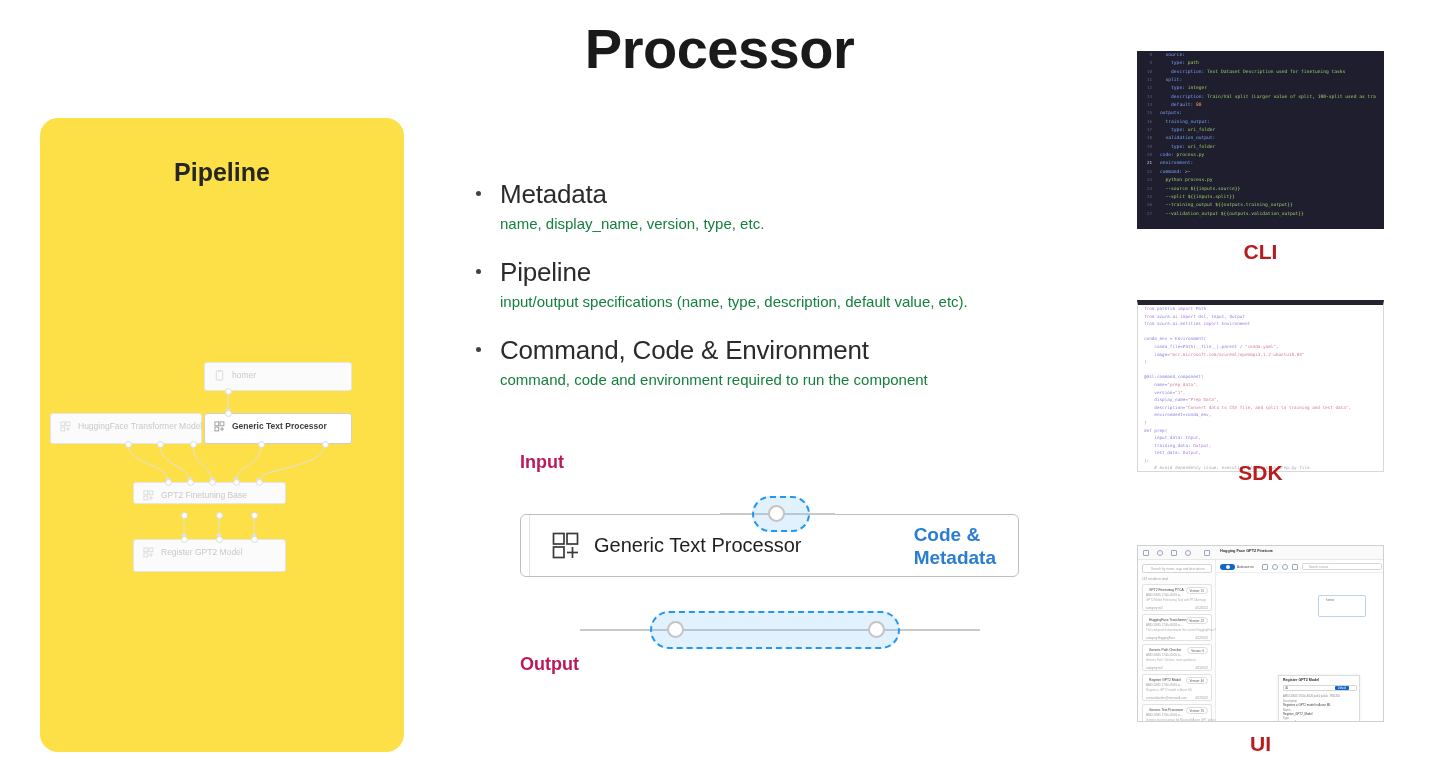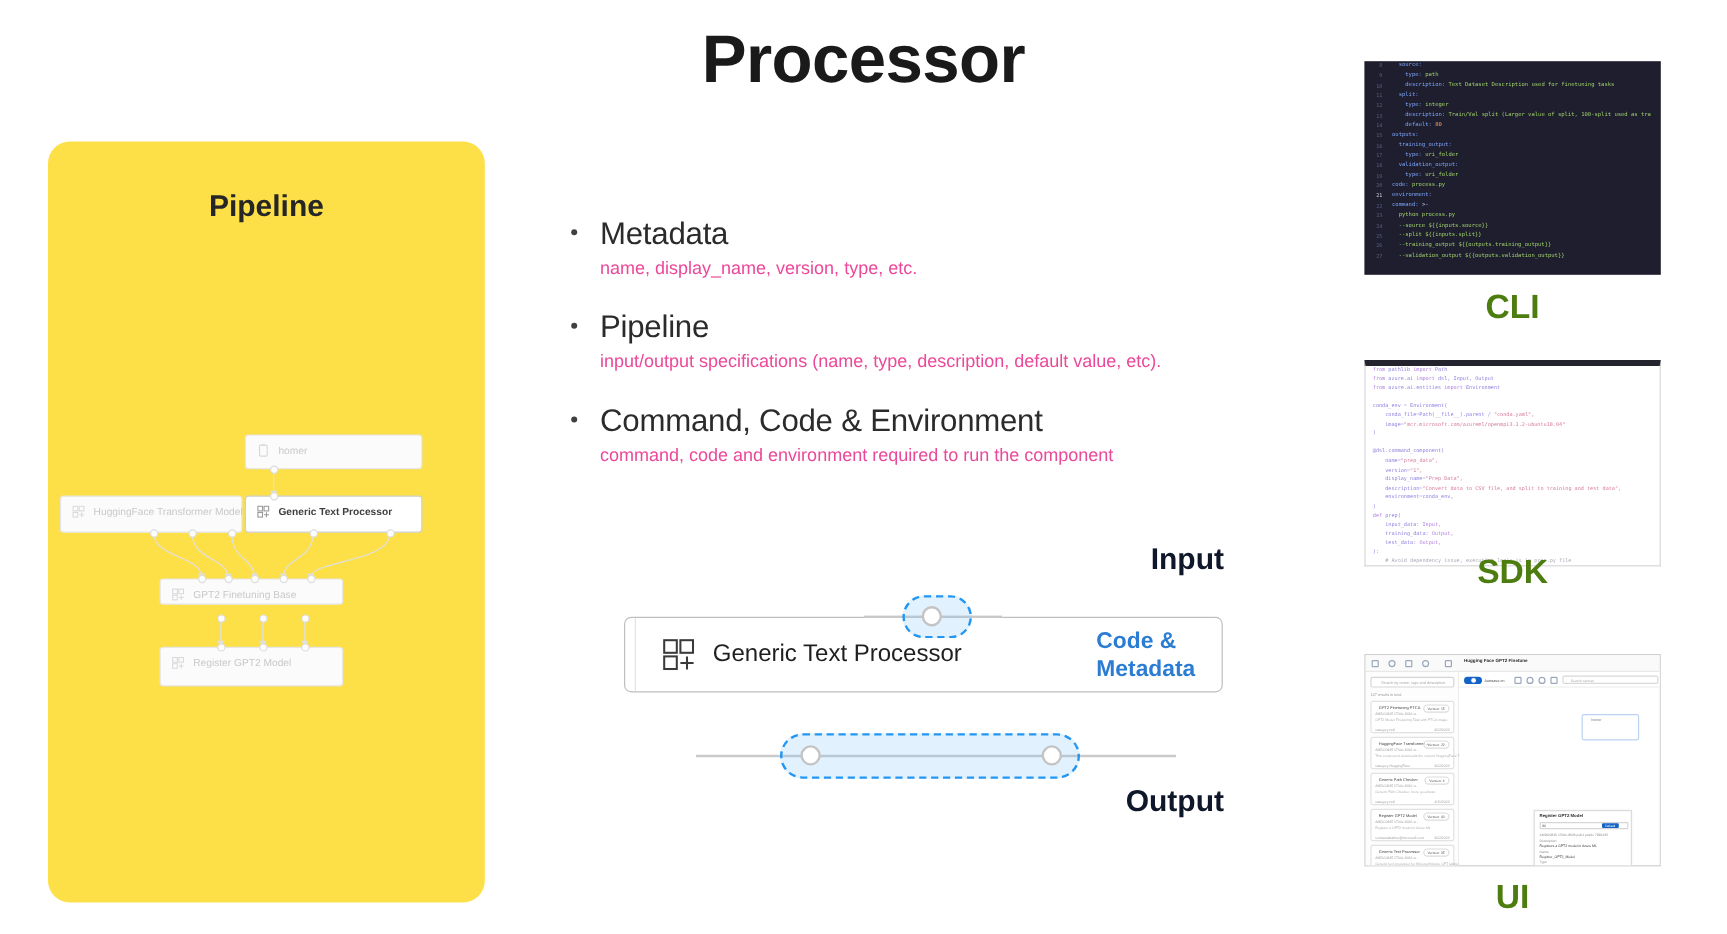--- a/index.html
+++ b/index.html
@@ -74,28 +74,28 @@
   .bullet-row { position:relative; margin-bottom:22px; padding-left:32px; }
   .bullet-dot {
     position:absolute; left:8px; top:13px;
     width:5px; height:5px; border-radius:50%; background:#404040;
   }
   .bullet-head {
     font-size:26px; color:#2b2b2b; font-weight:400; line-height:32px;
     letter-spacing:-0.2px;
   }
   .bullet-sub {
-    font-size:15px; color:#ec4899; line-height:21px; margin-top:3px;
+    font-size:15px; color:#15803d; line-height:21px; margin-top:3px;
   }
 
   
   .comp-wrap { position:absolute; left:520px; top:448px; width:500px; height:240px; }
   .comp-label {
-    position:absolute; width:100%; text-align:right;
-    font-size:25px; font-weight:600; color:#0f172a;
+    position:absolute; width:100%; text-align:left;
+    font-size:18px; font-weight:600; color:#be185d;
   }
   .comp-label.input { top:4px; }
   .comp-label.output { top:206px; }
   .comp-card {
     position:absolute; left:0; top:66px; width:499px; height:63px;
     border:1.5px solid #bfbfbf; border-radius:6px;
     background:#ffffff;
   }
   .comp-card-inner {
     position:absolute; left:8px; top:0; right:0; height:100%;
@@ -114,21 +114,21 @@
     background:#ffffff; border:2px solid #c4c4c4; z-index:4;
   }
   .dash-pill {
     position:absolute;
     border:2px dashed #2196f3;
     background:rgba(120,190,245,0.22);
     border-radius:999px; z-index:3;
   }
   .comp-line { position:absolute; height:2px; background:#c9c9c9; z-index:2; }
   .panel-caption {
-    text-align:center; font-size:28px; font-weight:600; color:#4d7c0f;
+    text-align:center; font-size:21px; font-weight:600; color:#b91c1c;
     margin-top:7px;
   }
 
   
   .cli-panel {
     position:absolute; left:1137px; top:51px;
     width:247px; height:178px;
     background:#1e1e2e; overflow:hidden;
     font-family:"DejaVu Sans Mono", monospace;
   }

